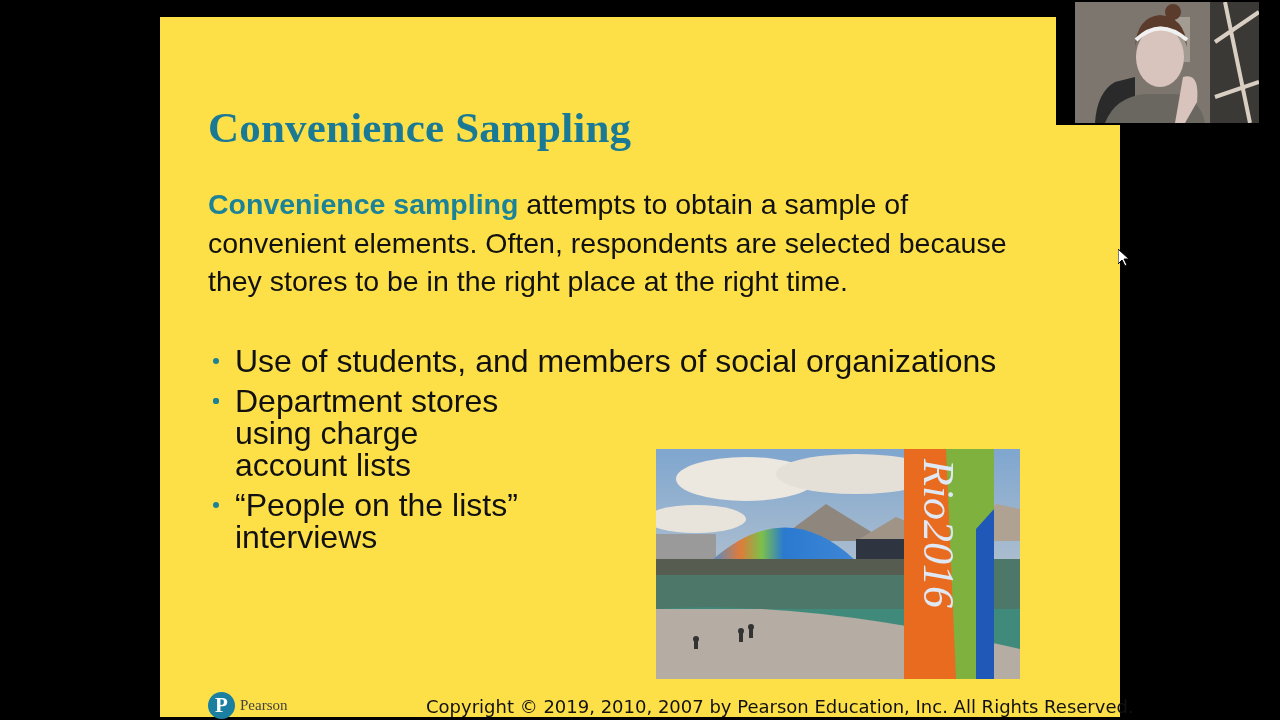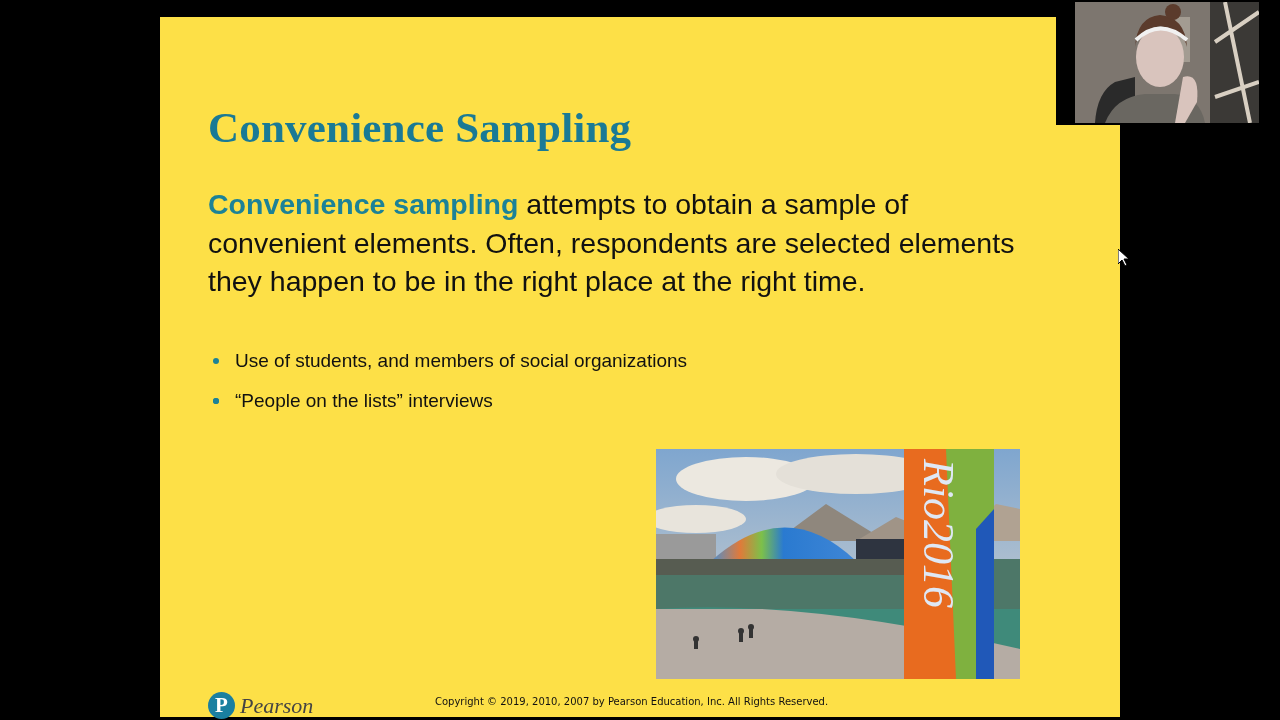--- a/index.html
+++ b/index.html
@@ -15,62 +15,63 @@
     font-family: "Liberation Serif", serif; font-weight: bold; font-size: 43px;
     color: #1a7a95; letter-spacing: 0.2px; white-space: nowrap;
   }
   .intro {
     position: absolute; left: 48px; top: 168px; width: 820px;
     font-size: 28.5px; line-height: 38.5px; color: #111;
   }
   .intro .term { color: #1c8297; font-weight: bold; }
   .bullets { position: absolute; left: 48px; top: 328px; margin: 0; padding: 0; list-style: none; }
   .bullets li {
-    position: relative; padding-left: 27px; font-size: 19px; line-height: 32px;
+    position: relative; padding-left: 27px; font-size: 32px; line-height: 32px;
     color: #111; margin-bottom: 8px;
   }
   .bullets li .dot {
     position: absolute; left: 5px; top: 13px; width: 6px; height: 6px; border-radius: 50%; background: #1c8297;
   }
   .bullets li.narrow { width: 300px; }
   .photo {
     position: absolute; left: 496px; top: 432px; width: 364px; height: 230px; overflow: hidden;
   }
   .footer-logo { position: absolute; left: 48px; top: 675px; display: flex; align-items: center; }
   .logo-circle {
     width: 27px; height: 27px; border-radius: 50%; background: #1a7fa0; color: #fff;
     font-family: "Liberation Serif", serif; font-weight: bold; font-size: 21px;
     display: flex; align-items: center; justify-content: center;
   }
   .logo-text {
-    margin-left: 5px; font-family: "Liberation Serif", serif; font-size: 22px; color: #444; font-style: italic;
+    margin-left: 5px; font-family: "Liberation Serif", serif; font-size: 15px; color: #444;
   }
   .copyright {
-    position: absolute; left: 275px; top: 679px; font-family: "DejaVu Sans", sans-serif;
-    font-size: 10px; color: #111; white-space: nowrap;
+    position: absolute; left: 266px; top: 679px; font-family: "DejaVu Sans", sans-serif;
+    font-size: 18px; color: #111; white-space: nowrap;
   }
   .webcam {
     position: absolute; left: 1056px; top: 0; width: 224px; height: 125px; background: #000;
   }
   .webcam-feed {
     position: absolute; left: 19px; top: 2px; width: 184px; height: 121px; overflow: hidden;
   }
   .cursor { position: absolute; left: 1118px; top: 249px; }
 </style>
 </head>
 <body>
 
 <div class="slide">
   <div class="title">Convenience Sampling</div>
 
-  <div class="intro"><span class="term">Convenience sampling</span><span> attempts to obtain a sample of convenient elements. Often, respondents are selected elements they happen to be in the right place at the right time.</span></div>
+  <div class="intro"><span class="term">Convenience sampling</span><span> attempts to obtain a sample of convenient elements. Often, respondents are selected because they stores to be in the right place at the right time.</span></div>
 
   <ul class="bullets">
     <li><span class="dot"></span><span>Use of students, and members of social organizations</span></li>
     <li><span class="dot"></span></li>
+    <li class="narrow"><span class="dot"></span><span>Department stores using charge account lists</span></li>
     <li class="narrow"><span class="dot"></span><span>“People on the lists” interviews</span></li>
   </ul>
 
   <div class="photo">
     <svg width="364" height="230" viewBox="0 0 364 230" xmlns="http://www.w3.org/2000/svg">
       <defs>
         <linearGradient id="sky" x1="0" y1="0" x2="0" y2="1">
           <stop offset="0" stop-color="#7fa6cf"></stop>
             <stop offset="1" stop-color="#d9d6cf"></stop>
         </linearGradient>

